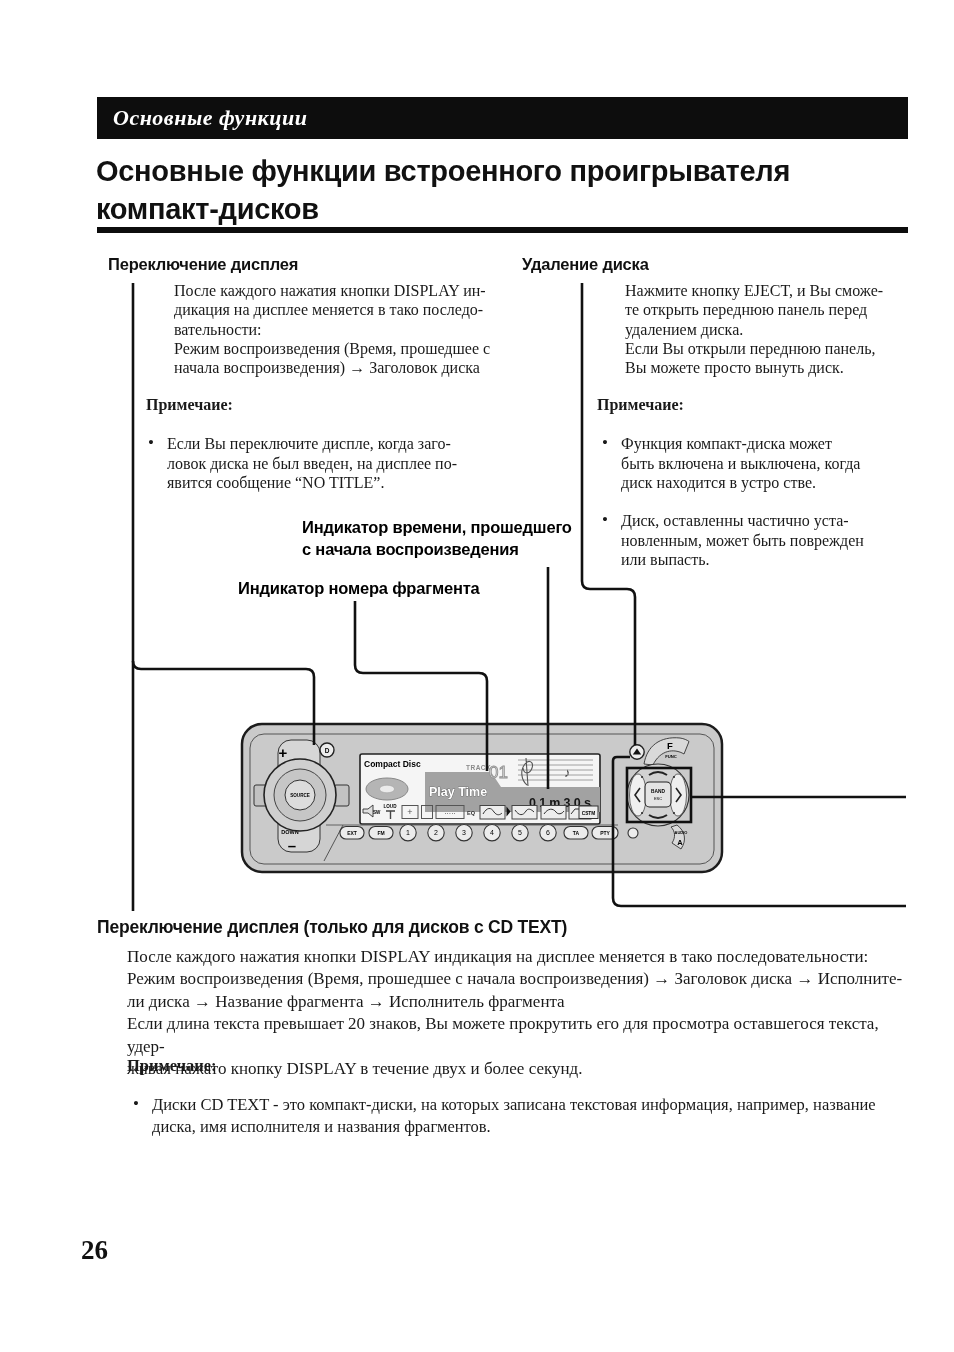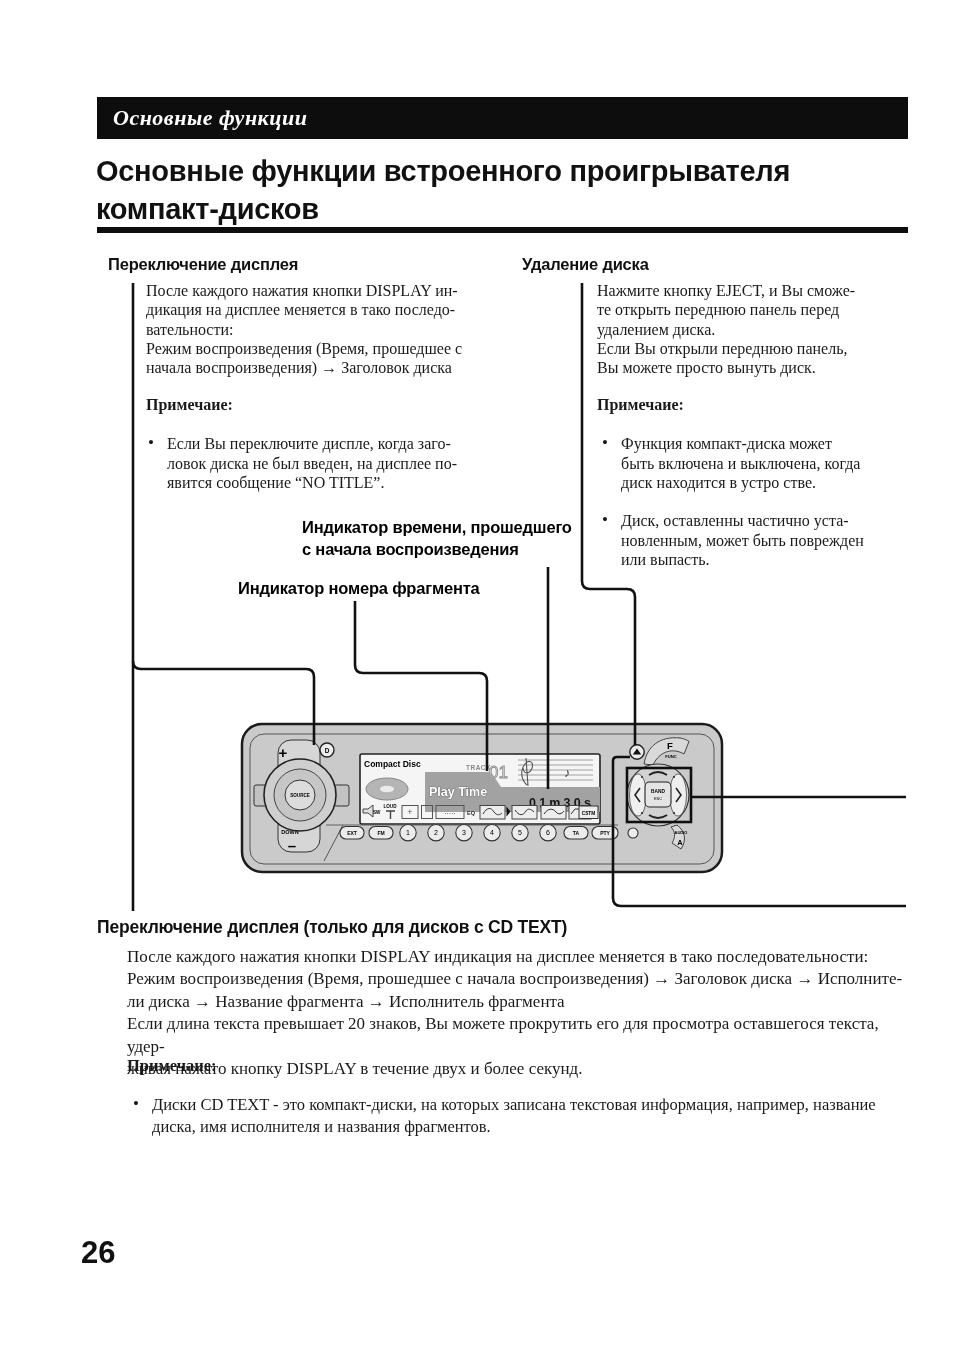--- a/index.html
+++ b/index.html
@@ -9,31 +9,31 @@
   .banner { left:97px; top:97px; width:811px; height:42px; background:#0d0d0d;
             display:flex; align-items:center; }
   .banner-label { font-family:"Liberation Serif", serif; font-style:italic; font-weight:bold;
             font-size:22px; color:#ffffff; padding-left:16px; letter-spacing:.5px; }
   .title { left:96px; top:152px; width:812px; margin:0;
            font-family:"Liberation Sans", sans-serif; font-weight:bold; font-size:29px;
            line-height:38px; letter-spacing:-.3px; white-space:pre-line; color:#111; }
   .title-rule { left:97px; top:227px; width:811px; height:6px; background:#0d0d0d; }
   .h-sans { font-family:"Liberation Sans", sans-serif; font-weight:bold; margin:0; color:#111; }
   .col-head { font-size:16.5px; letter-spacing:-.2px; }
-  .serif { font-size:16px; line-height:19.3px; white-space:pre-line; }
+  .serif { font-size:16px; line-height:19.3px; white-space:pre-line;margin-left:28px; }
   .note-head { font-weight:bold; font-size:16px; font-family:"Liberation Serif", serif;text-align:right; }
   .bullets { list-style:none; margin:0; padding:0; }
   .bullets li { position:relative; padding-left:21px; white-space:pre-line; }
   .bullets li::before { content:"\2022"; position:absolute; left:2px; top:-1px; font-size:17px; }
   .callout-label { font-family:"Liberation Sans", sans-serif; font-weight:bold;
                    font-size:16.5px; line-height:22px; white-space:pre-line;
                    letter-spacing:-.2px; color:#000000; }
   .serif-wide { font-size:17px; line-height:22.4px; white-space:pre-line; }
   .bullets-wide li { line-height:22px; font-size:16.5px; }
-  .pagenum { font-family:Liberation Sans, sans-serif; font-weight:bold; font-size:31px; color:#111; }
+  .pagenum { font-family:Liberation Serif, serif; font-weight:bold; font-size:27px; color:#111; }
   .overlay { left:0; top:0; pointer-events:none; }
   svg text { font-family:"Liberation Sans", sans-serif; }
 </style>
 </head>
 <body>
 
 <div class="page">
 
   <div class="abs banner">
     <span class="banner-label">Основные функции</span>

